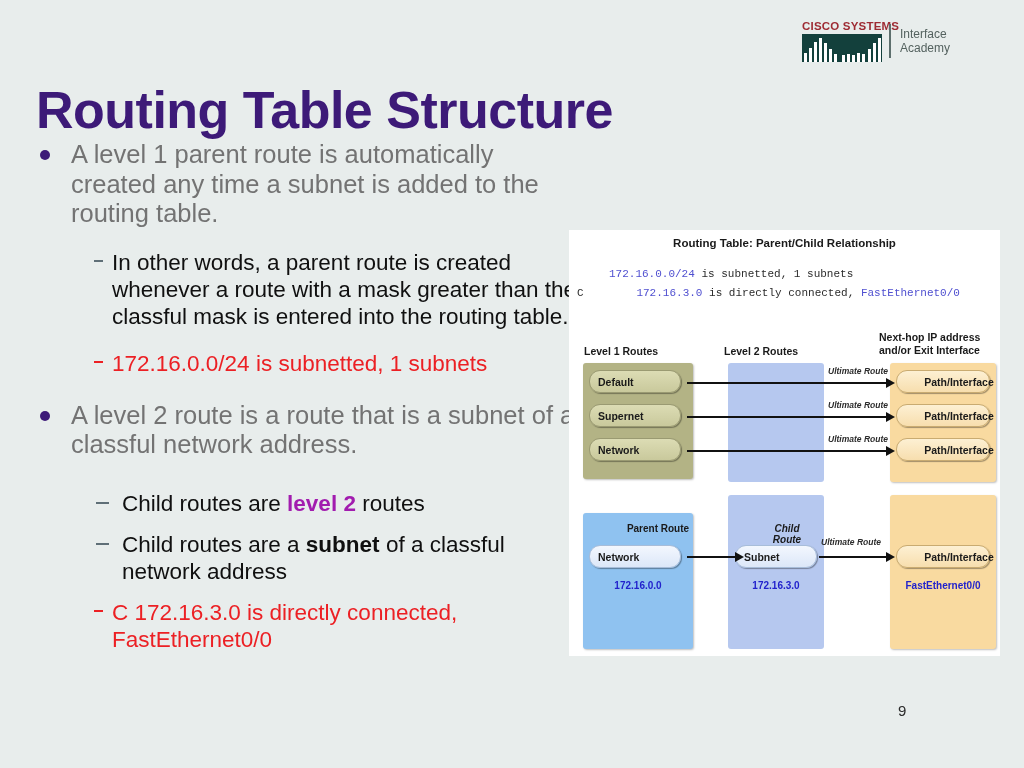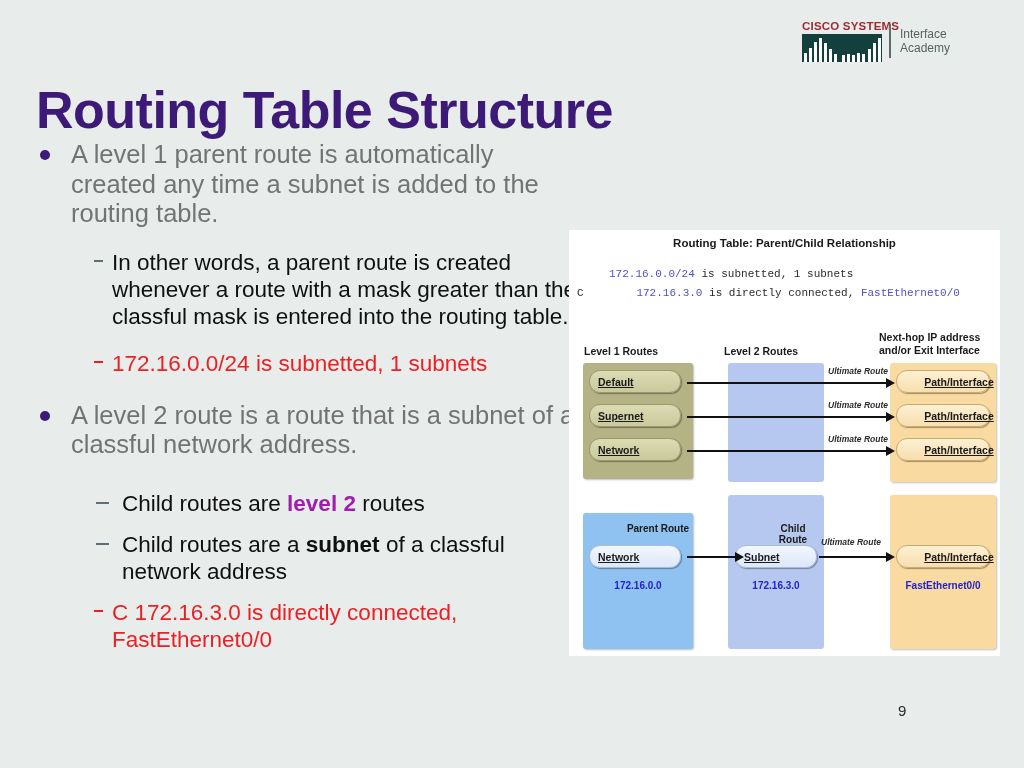--- a/index.html
+++ b/index.html
@@ -201,21 +201,20 @@
   .chip {
     position: absolute;
     border-radius: 11px;
     font-size: 10.5px;
     font-weight: bold;
     color: #1a1a1a;
     display: flex;
     align-items: center;
     box-shadow: 1px 1px 1px rgba(0,0,0,0.35);
     white-space: nowrap;
-    text-decoration: underline;
   }
   .chip-olive {
     background: linear-gradient(#dcdcb4, #c9c99c);
     border: 1px solid #9a9a72;
     padding-left: 8px;
   }
   .chip-orange {
     background: linear-gradient(#fdf0d3, #f7deae);
     border: 1px solid #c9ab71;
     justify-content: center;
@@ -286,21 +285,21 @@
 
   .panel-caption {
     position: absolute;
     font-size: 10px;
     font-weight: bold;
     color: #1a1a1a;
     text-align: center;
     padding-left: 40px;
   }
   #cap-parent { left: 14px;  top: 293px; width: 110px; }
-  #cap-child  { left: 156px; top: 293px; width: 96px;  }
+  #cap-child  { left: 150px; top: 293px; width: 96px; font-style: italic;  }
 
   #chip-network-2 { left: 20px;  top: 315px; width: 92px; height: 23px; }
   #chip-subnet    { left: 166px; top: 315px; width: 82px; height: 23px; }
   #chip-path-4    { left: 327px; top: 315px; width: 94px; height: 23px; }
 
   .addr-label {
     position: absolute;
     font-size: 10px;
     font-weight: bold;
     color: #2222cc;

